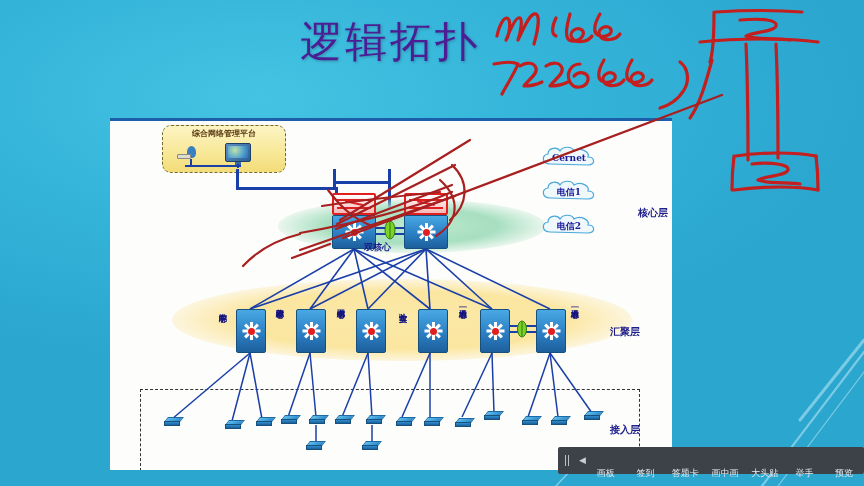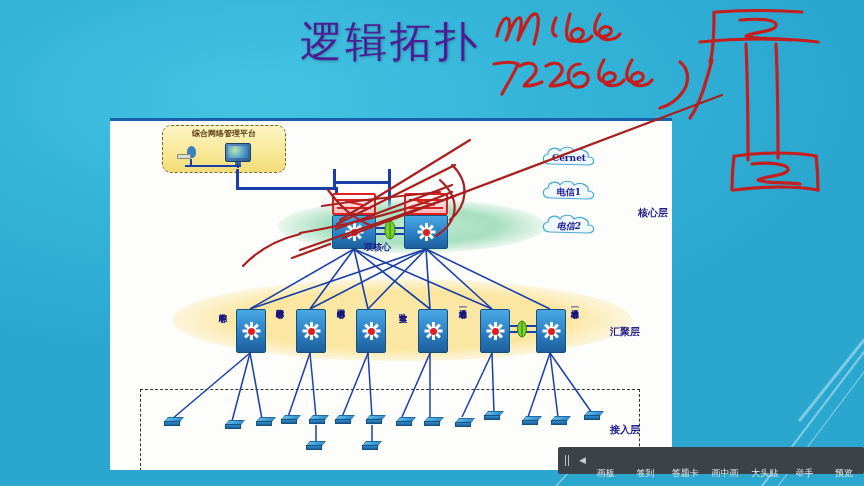--- a/index.html
+++ b/index.html
@@ -267,21 +267,21 @@
         <path d="M12 19 C4 19 3 10 10 9 C10 3 19 1 22 6 C25 1 34 1 36 6 C43 2 52 7 50 12 C57 12 58 20 50 20 Z" fill="#eef8fd" stroke="#4aa8d8" stroke-width="1.2"></path>
       </svg>
       <div class="ctxt">Cernet</div>
     </div>
     <div class="cloud" style="left:428px;top:58px;width:62px;height:26px;">
       <svg width="62" height="26" viewBox="0 0 62 26">
         <path d="M12 19 C4 19 3 10 10 9 C10 3 19 1 22 6 C25 1 34 1 36 6 C43 2 52 7 50 12 C57 12 58 20 50 20 Z" fill="#eef8fd" stroke="#4aa8d8" stroke-width="1.2"></path>
       </svg>
       <div class="ctxt">电信1</div>
     </div>
-    <div class="cloud" style="left:428px;top:92px;width:62px;height:26px;font-style:italic;">
+    <div class="cloud" style="left:428px;top:92px;width:62px;height:26px;">
       <svg width="62" height="26" viewBox="0 0 62 26">
         <path d="M12 19 C4 19 3 10 10 9 C10 3 19 1 22 6 C25 1 34 1 36 6 C43 2 52 7 50 12 C57 12 58 20 50 20 Z" fill="#eef8fd" stroke="#4aa8d8" stroke-width="1.2"></path>
       </svg>
       <div class="ctxt">电信2</div>
     </div>
 
     <div class="agg-ellipse" style="left:62px; top:158px; width:460px; height:82px;"></div>
 
     <svg style="position:absolute;left:0;top:0;" width="562" height="352">
       <g stroke="#1b3fa8" stroke-width="1.6" fill="none">

